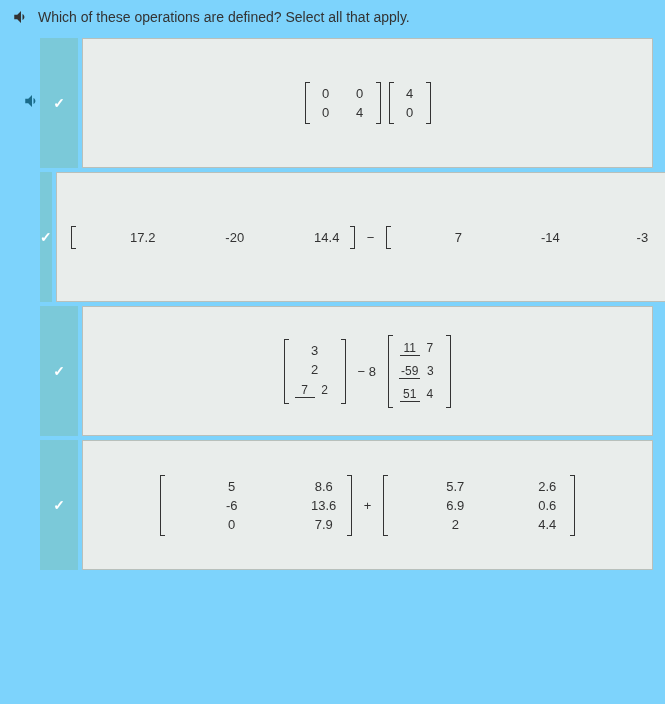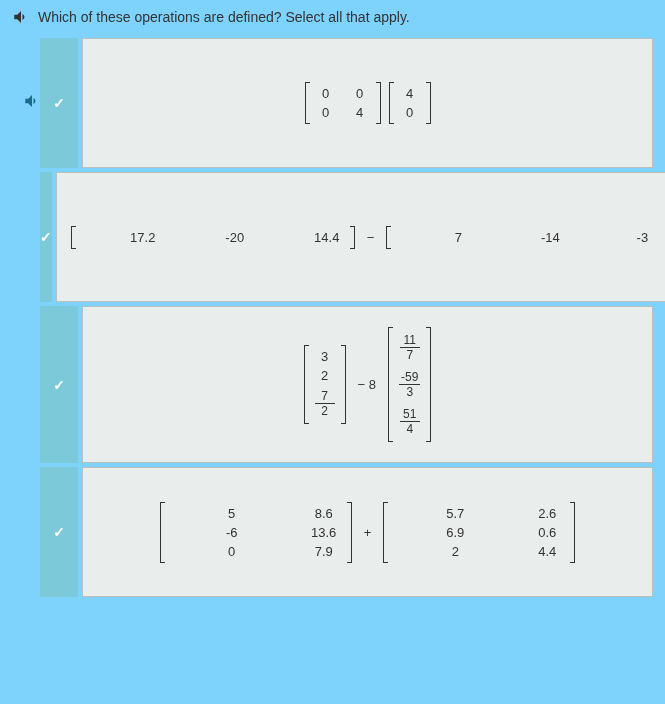--- a/index.html
+++ b/index.html
@@ -100,21 +100,21 @@
     .matrix-row span {
       min-width: 20px;
       text-align: center;
       padding: 2px 0;
     }
     .op {
       margin: 0 8px;
     }
     .frac {
       display: inline-flex;
-      flex-direction: column;
+      flex-direction: row;
       align-items: center;
       vertical-align: middle;
       font-size: 12px;
     }
     .frac .num { border-bottom: 1px solid #333; padding: 0 2px; }
     .frac .den { padding: 0 2px; }
     .wide-row span { min-width: 34px; margin-left: 44px; }
   </style>
 </head>
 <body>

